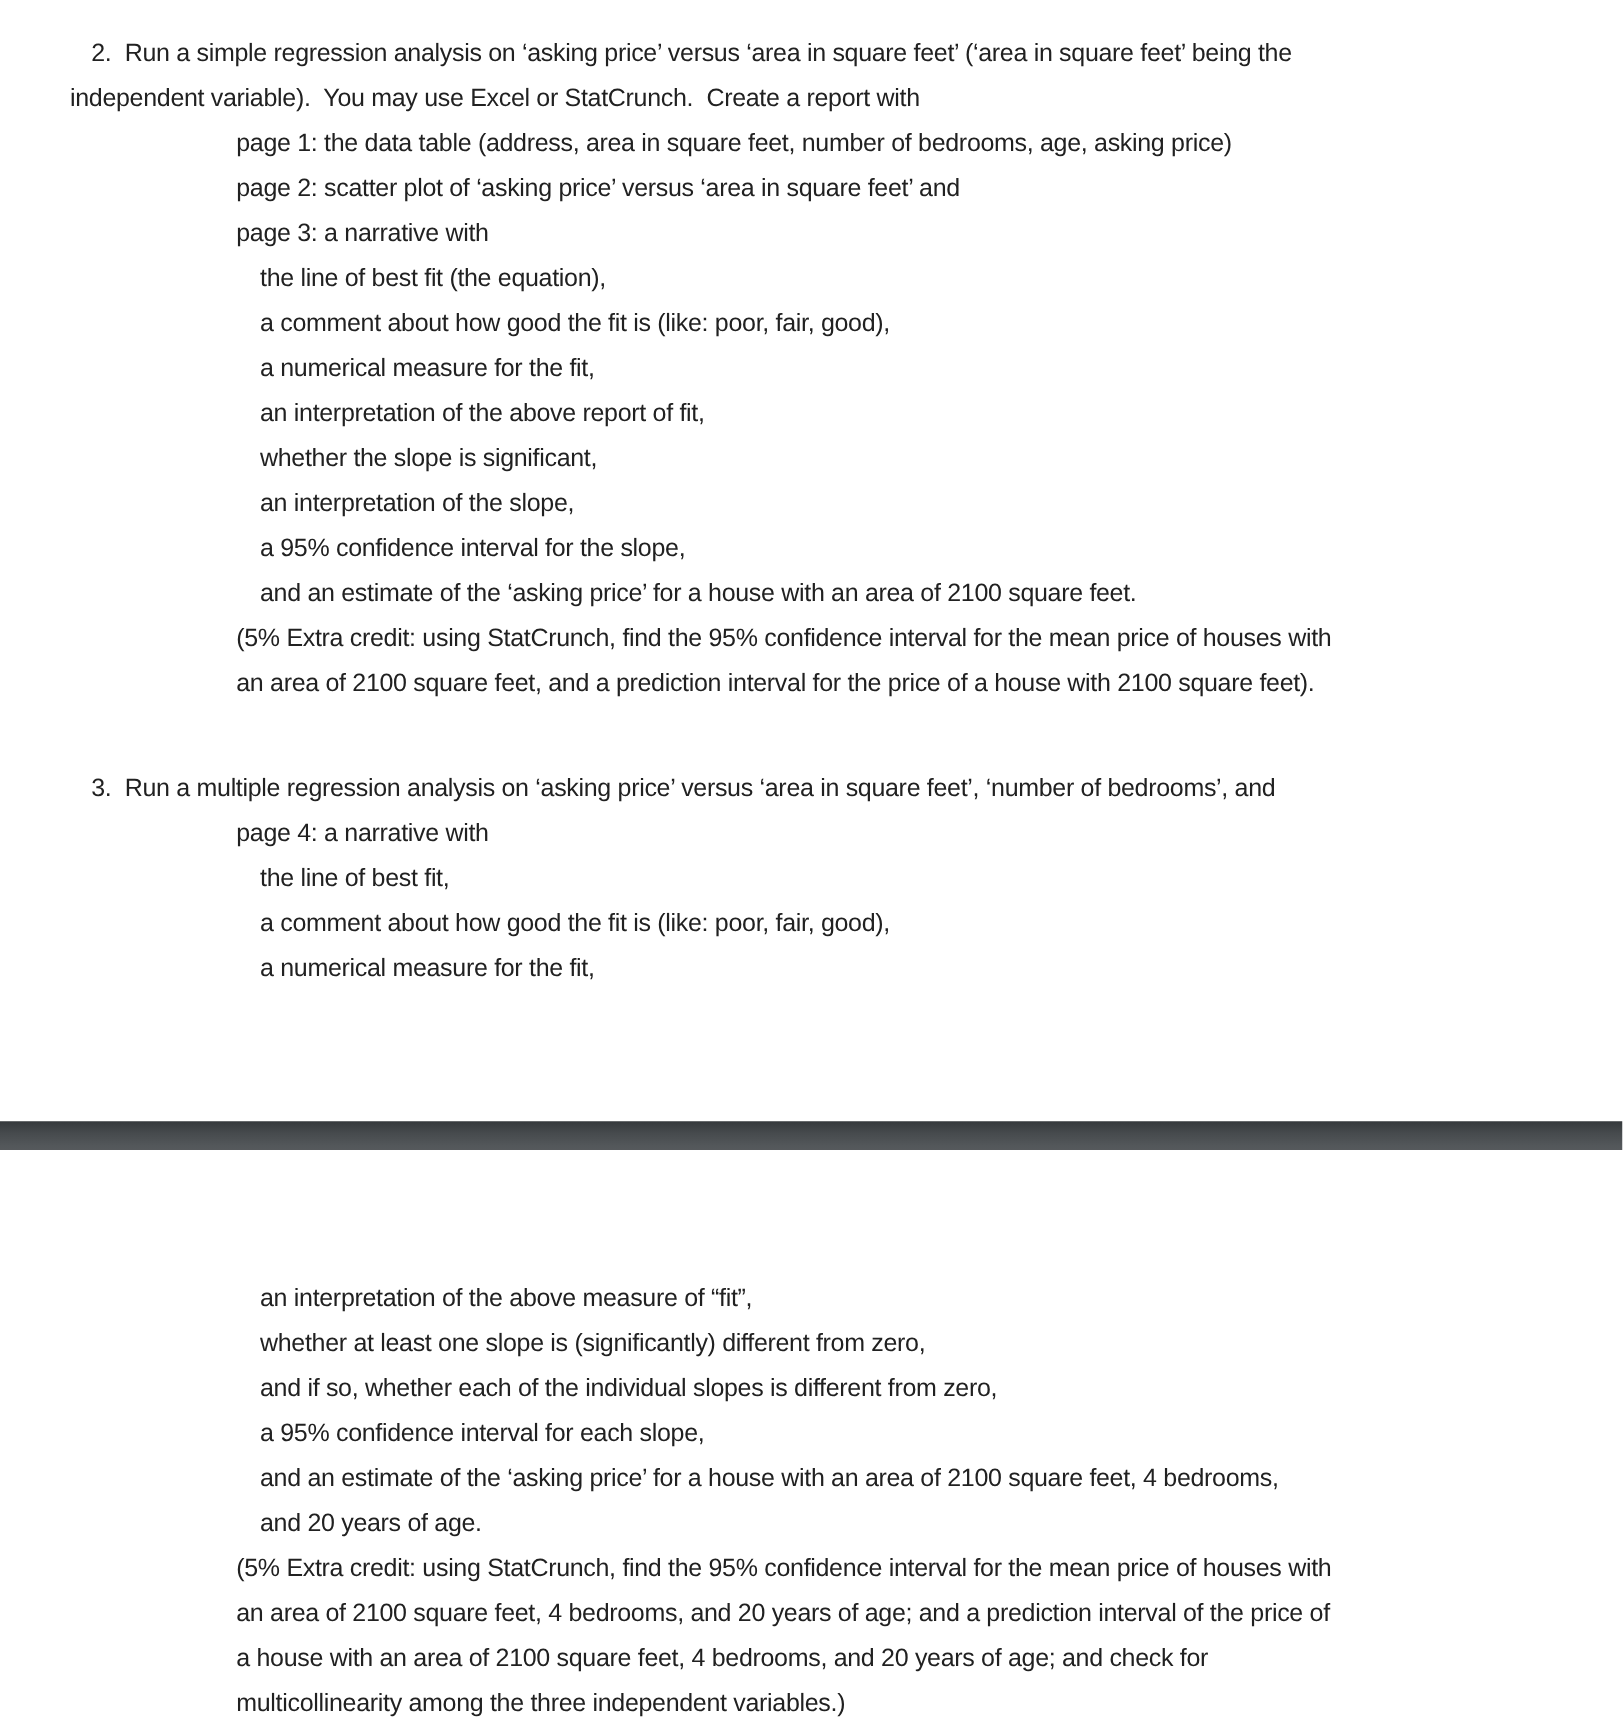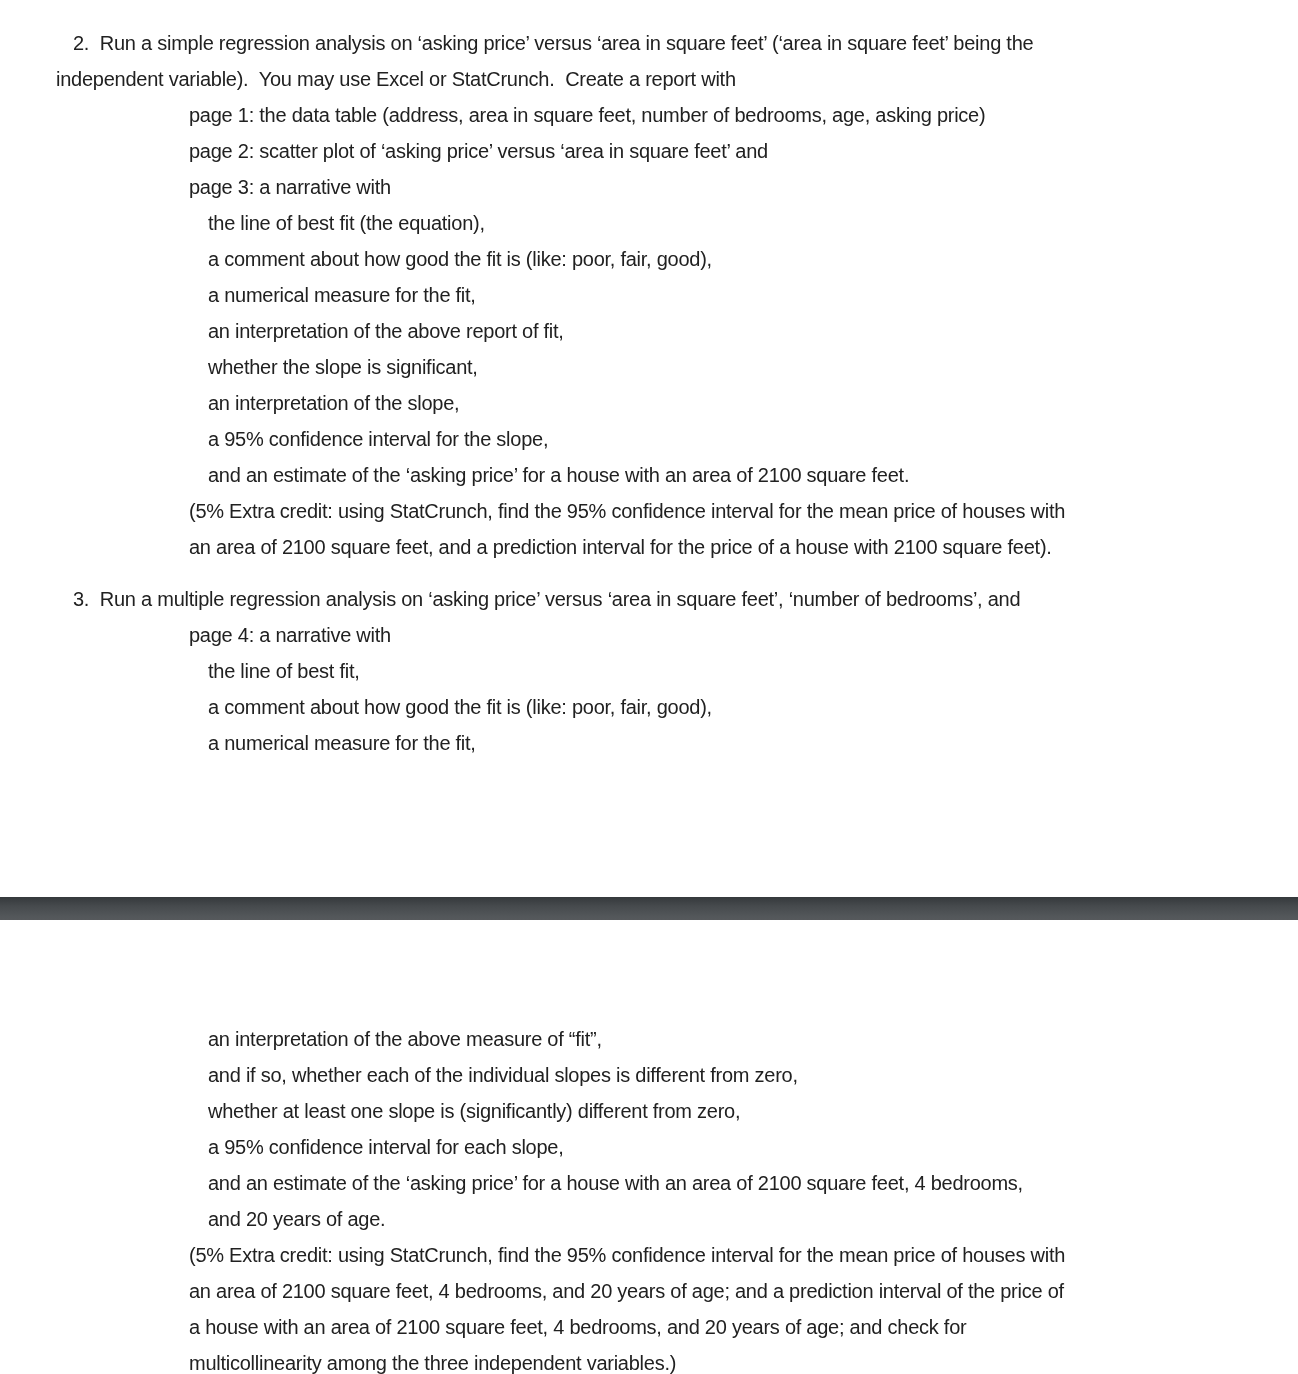--- a/index.html
+++ b/index.html
@@ -31,21 +31,21 @@
     font-size: 20px;
     line-height: 36px;
     height: 36px;
     letter-spacing: -0.25px;
     white-space: pre-wrap;
   }
   .ind-num  { padding-left: 73px; }   
   .ind-cont { padding-left: 56px; }   
   .ind-1    { padding-left: 149px; margin-left: 40px; }  
   .ind-2    { padding-left: 208px; }  
-  .gap-above { margin-top: 16px; }    
+  .gap-above { margin-top: 48px; }    
   .page-break {
     width: 1298px;
     height: 23px;
     background: linear-gradient(180deg, #35393c 0%, #464a4d 40%, #53575a 85%, #56595c 100%);
   }
 </style>
 </head>
 <body>
 
 <main class="sheet sheet-top">
@@ -68,22 +68,22 @@
   <div class="line ind-1">page 4: a narrative with</div>
   <div class="line ind-2">the line of best fit,</div>
   <div class="line ind-2">a comment about how good the fit is (like: poor, fair, good),</div>
   <div class="line ind-2">a numerical measure for the fit,</div>
 </main>
 
 <div class="page-break"></div>
 
 <main class="sheet sheet-bottom">
   <div class="line ind-2">an interpretation of the above measure of “fit”,</div>
+  <div class="line ind-2">whether at least one slope is (significantly) different from zero,</div>
   <div class="line ind-2">and if so, whether each of the individual slopes is different from zero,</div>
-  <div class="line ind-2">whether at least one slope is (significantly) different from zero,</div>
   <div class="line ind-2">a 95% confidence interval for each slope,</div>
   <div class="line ind-2">and an estimate of the ‘asking price’ for a house with an area of 2100 square feet, 4 bedrooms,</div>
   <div class="line ind-2">and 20 years of age.</div>
   <div class="line ind-1">(5% Extra credit: using StatCrunch, find the 95% confidence interval for the mean price of houses with</div>
   <div class="line ind-1">an area of 2100 square feet, 4 bedrooms, and 20 years of age; and a prediction interval of the price of</div>
   <div class="line ind-1">a house with an area of 2100 square feet, 4 bedrooms, and 20 years of age; and check for</div>
   <div class="line ind-1">multicollinearity among the three independent variables.)</div>
 </main>
 
 </body></html>

